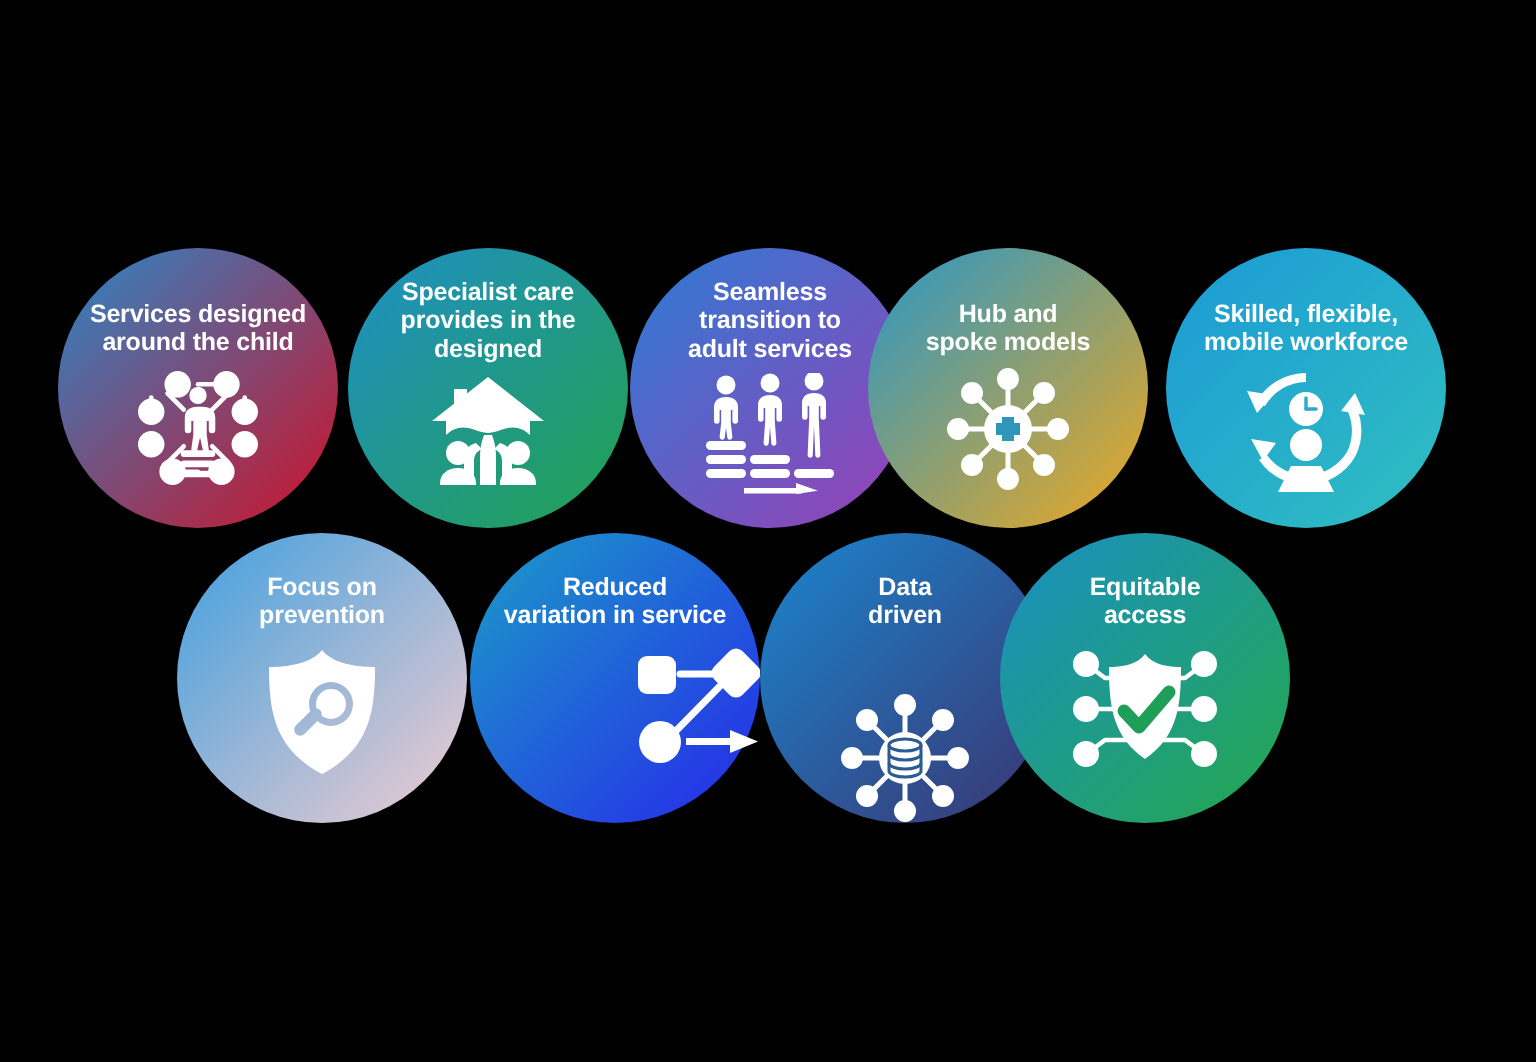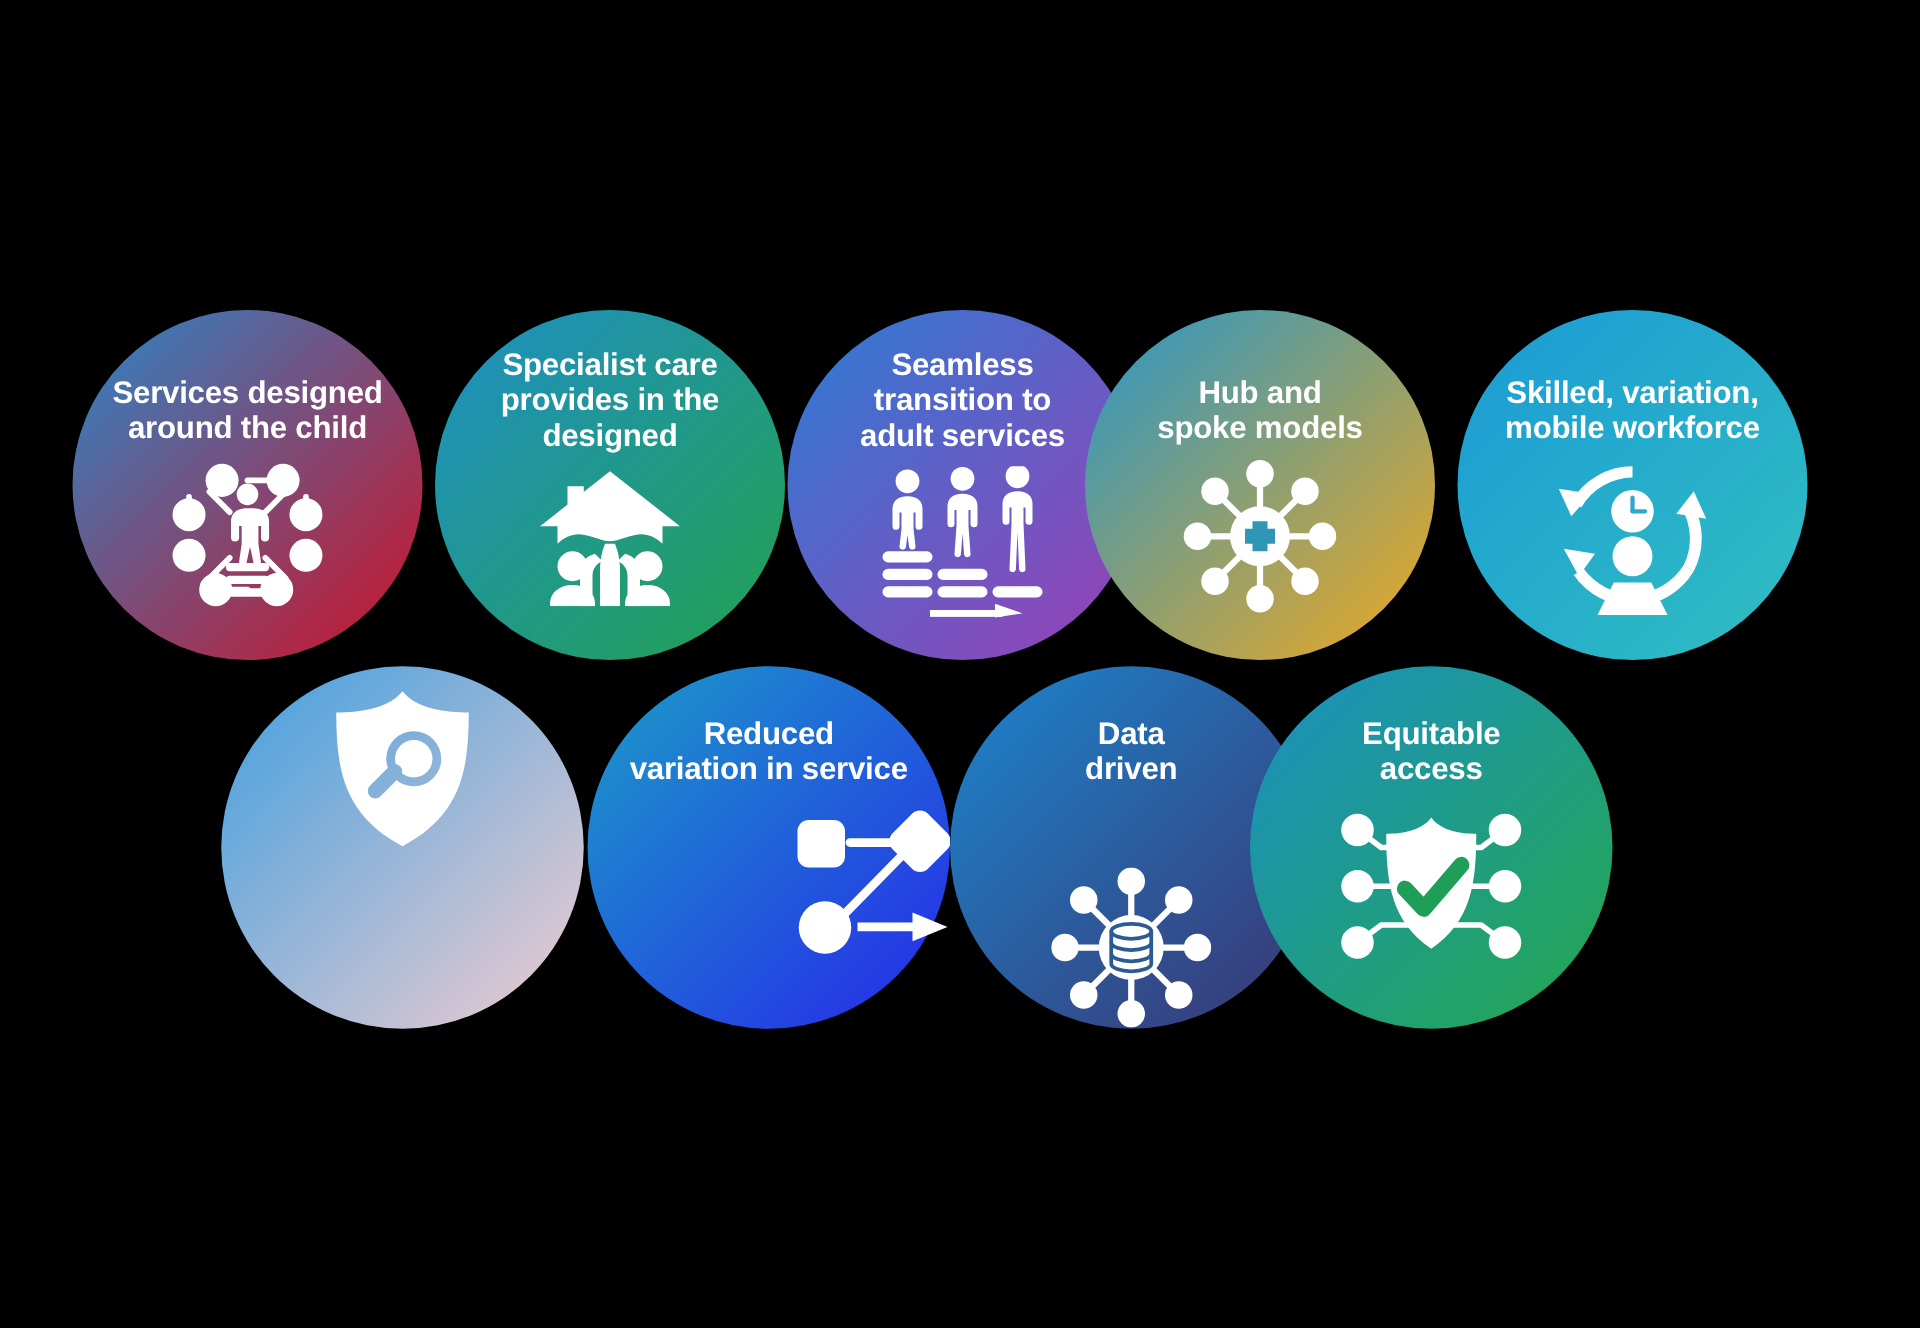--- a/index.html
+++ b/index.html
@@ -174,21 +174,21 @@
           <circle cx="26" cy="26" r="11"></circle>
           <circle cx="98" cy="26" r="11"></circle>
           <circle cx="26" cy="98" r="11"></circle>
           <circle cx="98" cy="98" r="11"></circle>
         </g>
       </svg>
     </div>
   </div>
 
   <div class="bubble r1" style="left: 1166px; top: 248px; width: 280px; height: 280px; background: linear-gradient(135deg, rgb(27, 154, 214) 0%, rgb(48, 191, 192) 100%);">
-    <div class="bubble-label">Skilled, variation,
+    <div class="bubble-label">Skilled, flexible,
 mobile workforce</div>
     <div class="bubble-icon">
       <svg width="126" height="126" viewBox="0 0 126 126" fill="none">
         <g fill="#ffffff">
           <path d="M63 6 a57 57 0 0 0 -49 28 l8 5 a48 48 0 0 1 41 -24 z"></path>
           <path d="M30 28 L14 46 L4 24 Z"></path>
           <path d="M110 34 a57 57 0 0 1 2 56 l-8 -5 a48 48 0 0 0 -2 -46 z"></path>
           <path d="M122 48 L112 26 L98 44 Z"></path>
           <path d="M112 90 a57 57 0 0 1 -96 3 l8 -5 a48 48 0 0 0 80 -3 z"></path>
           <path d="M8 72 L20 94 L33 76 Z"></path>
@@ -198,20 +198,22 @@
         </g>
         <g stroke="#2fa7cf" stroke-width="3.4" stroke-linecap="round">
           <line x1="63" y1="31" x2="63" y2="42"></line>
           <line x1="63" y1="42" x2="73" y2="42"></line>
         </g>
       </svg>
     </div>
   </div>
 
   <div class="bubble r2" style="left: 177px; top: 533px; width: 290px; height: 290px; background: linear-gradient(135deg, rgb(63, 159, 223) 0%, rgb(242, 205, 208) 100%);">
+    <div class="bubble-label">Focus on
+prevention</div>
     <div class="bubble-icon">
       <svg width="118" height="128" viewBox="0 0 118 128" fill="none">
         <defs>
           <mask id="mg-mask">
             <rect x="0" y="0" width="118" height="128" fill="#ffffff"></rect>
             <circle cx="68" cy="56" r="22" fill="#000000"></circle>
             <circle cx="68" cy="56" r="15" fill="#ffffff"></circle>
             <rect x="28" y="68" width="34" height="12" rx="6" transform="rotate(-45 45 74)" fill="#000000"></rect>
           </mask>
         </defs>

